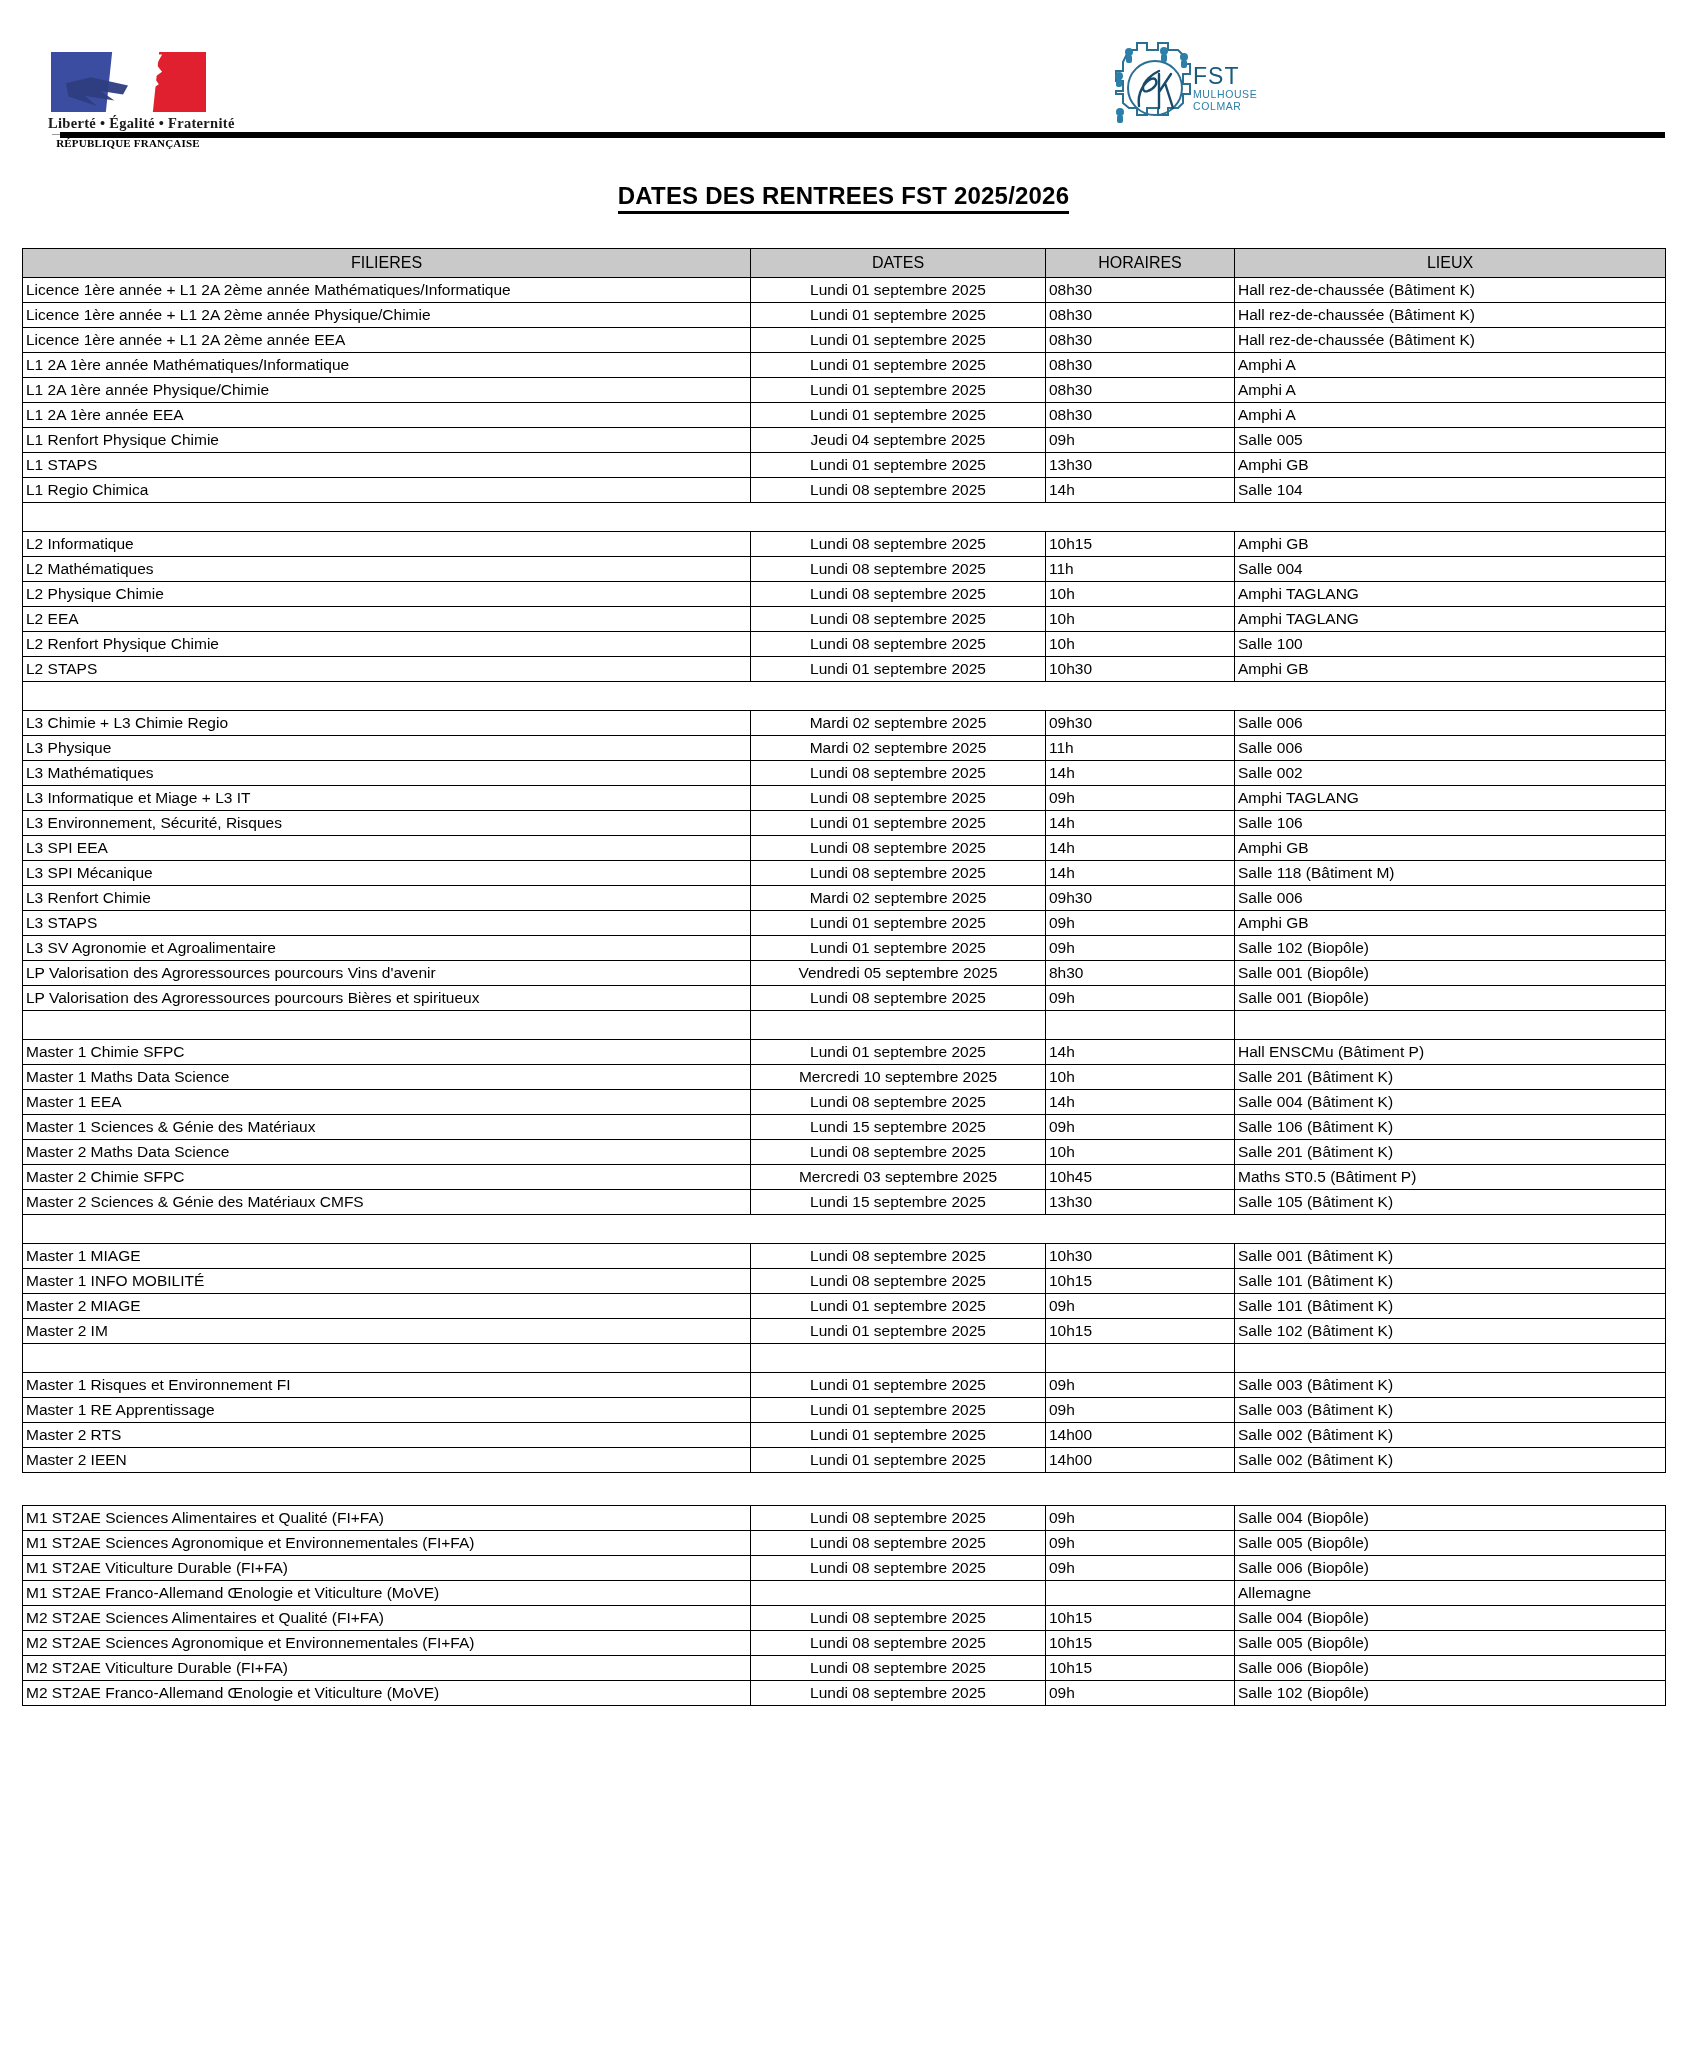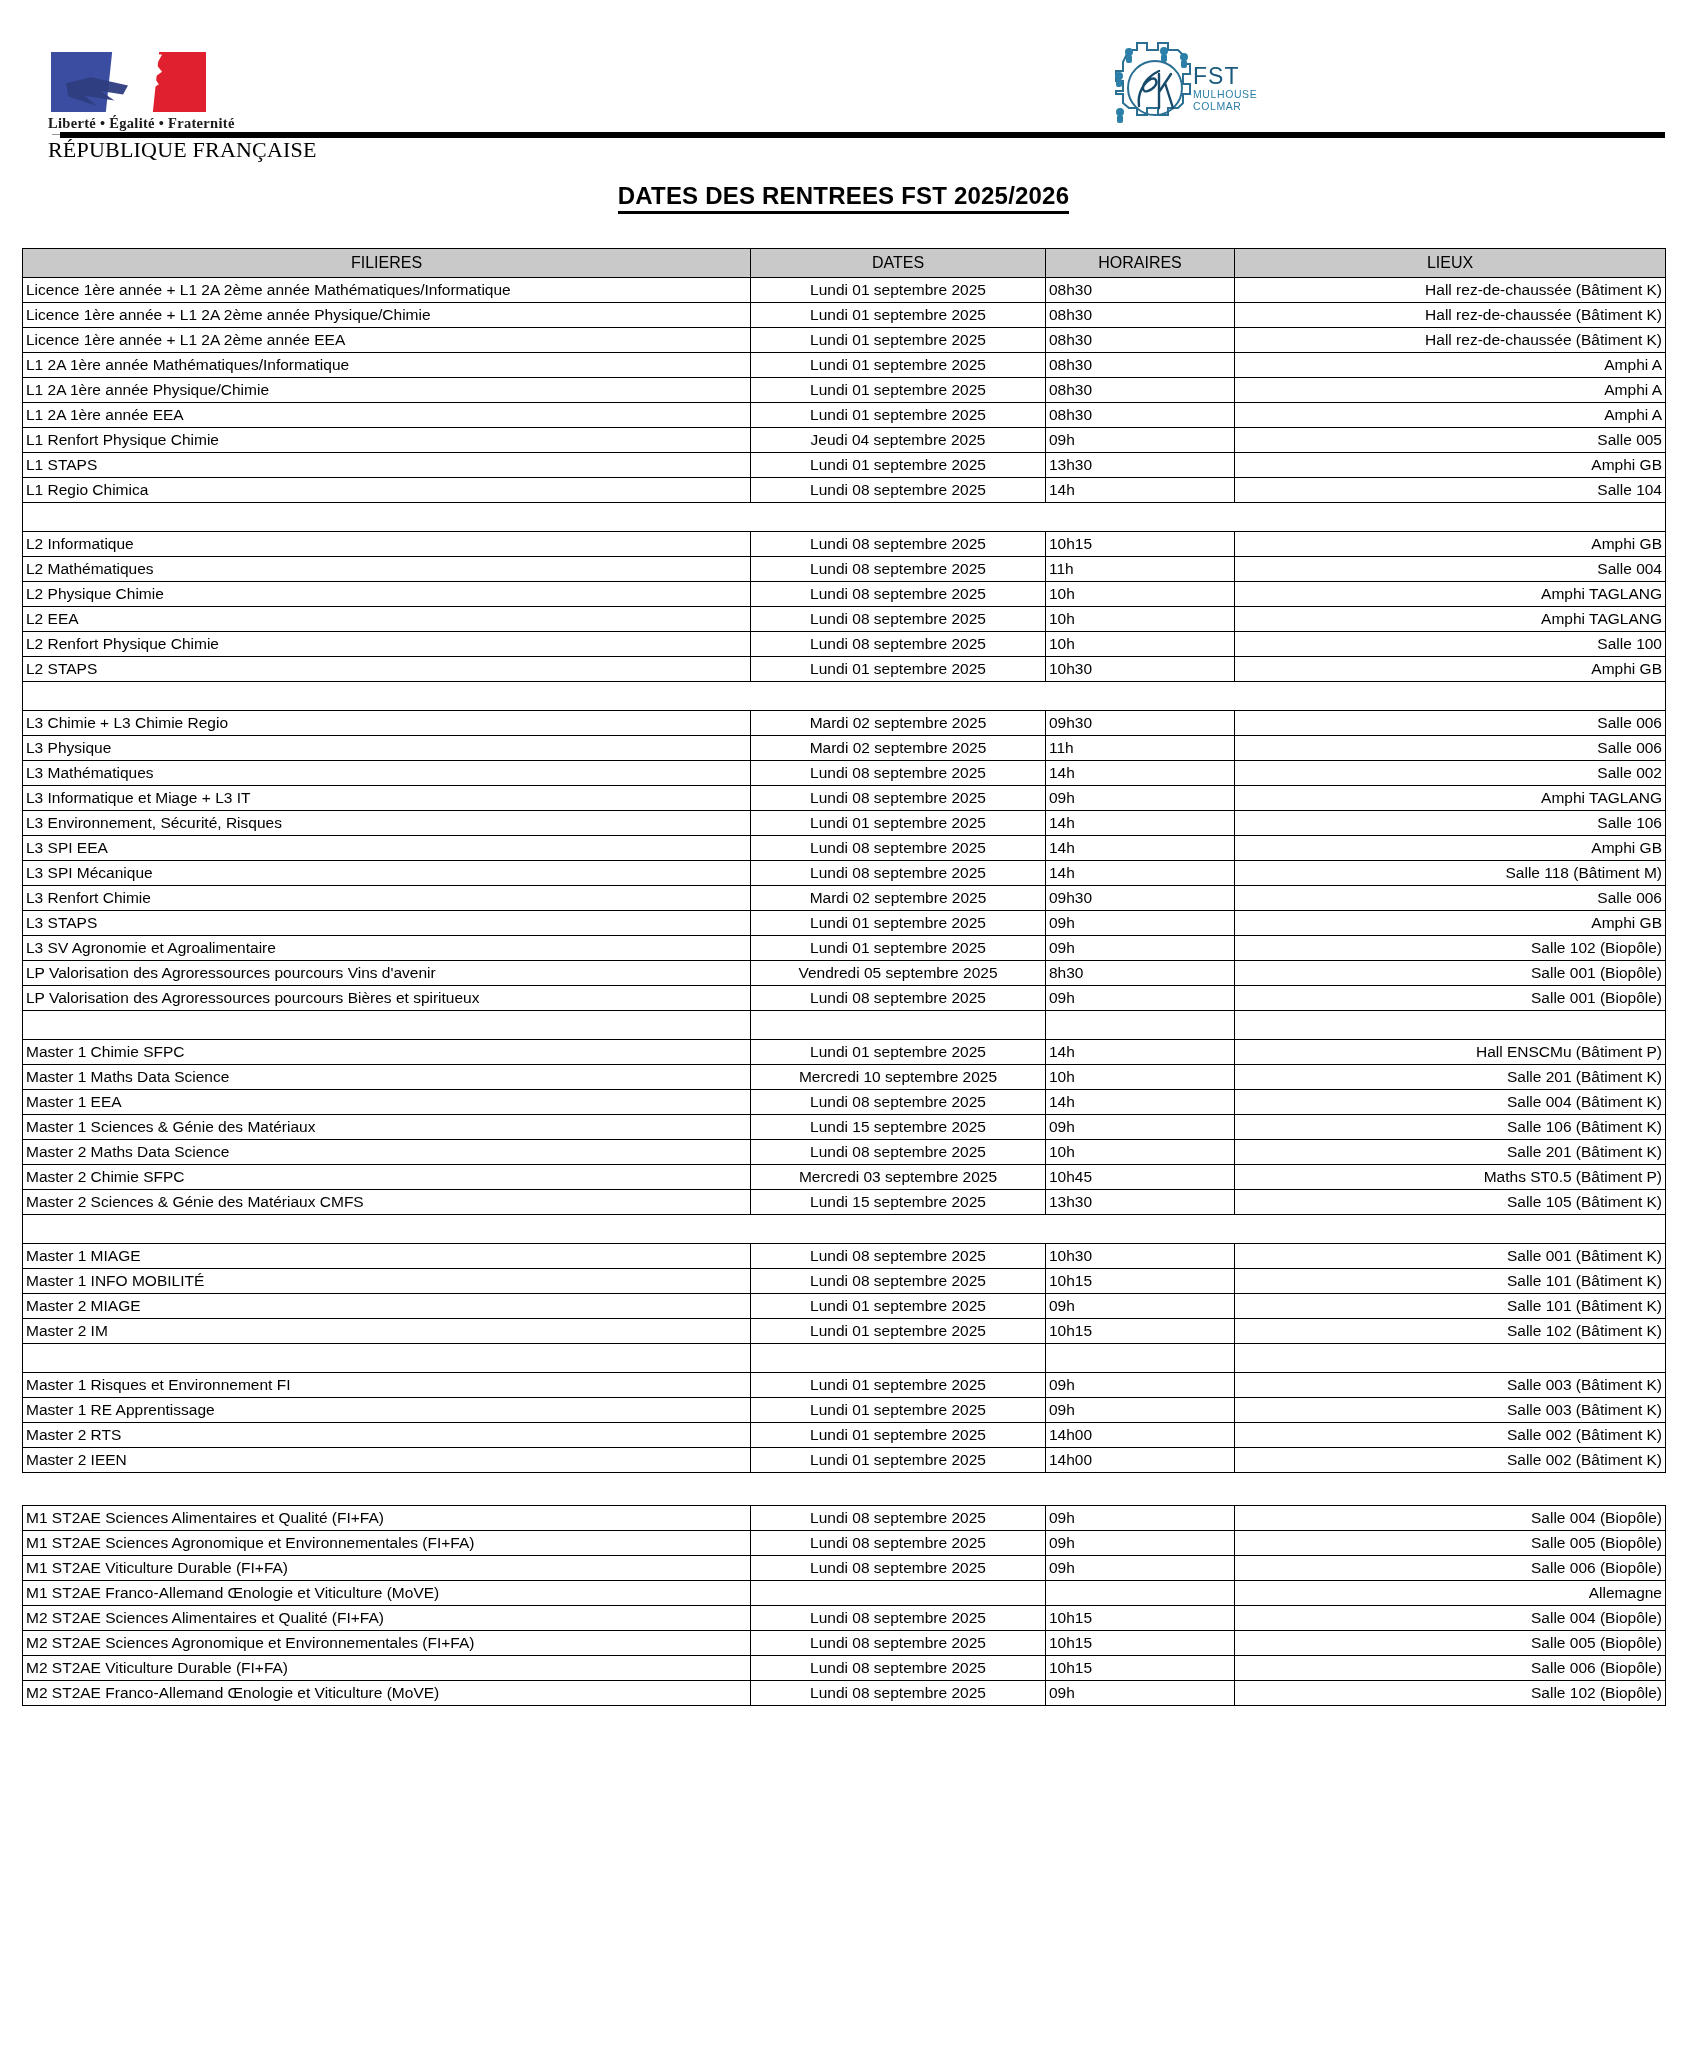--- a/index.html
+++ b/index.html
@@ -86,22 +86,22 @@
     margin-top: 3px;
     white-space: nowrap;
   }
   .marianne-rule {
     border-top: 1px solid #9a9a9a;
     width: 152px;
     margin: 2px auto 2px auto;
   }
   .marianne-rf {
     font-family: "Liberation Serif", serif;
-    font-weight: normal;
-    font-size: 22px;
+    font-weight: bold;
+    font-size: 11px;
     letter-spacing: .2px;
     color: #000000;
     white-space: nowrap;
   }
 
   
   .fst-logo {
     position: absolute;
     right: 430px;
     top: 36px;
@@ -159,21 +159,21 @@
   table.sched thead th {
     background: #c9c9c9;
     text-align: center;
     font-weight: normal;
     font-size: 16px;
     height: 26px;
   }
   td.fil  { text-align: left;   padding-left: 5px; margin-top: 6px; }
   td.dat  { text-align: center; }
   td.hor  { }
-  td.lieu { text-align: right; margin-left: 40px; }
+  td.lieu { text-align: left; margin-left: 40px; }
 
   tr.spacer td {
     height: 26px;
     border-left: 1px solid #000;
     border-right: 1px solid #000;
     border-top: 1px solid #000;
     border-bottom: 1px solid #000;
   }
   tr.spacer-plain td {
     height: 26px;

